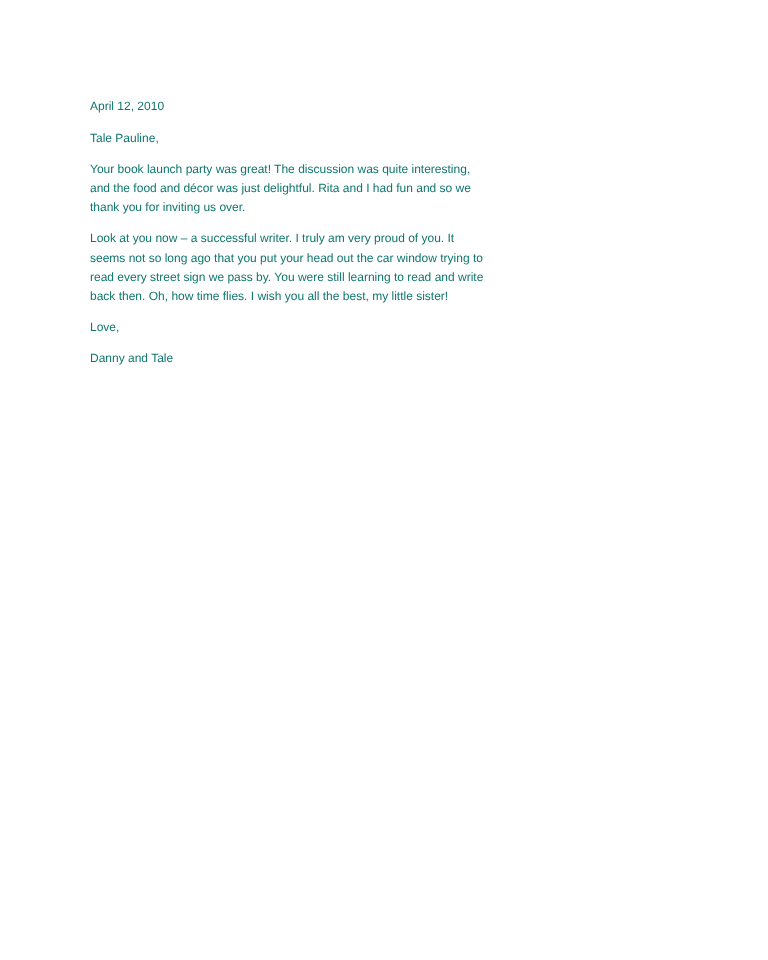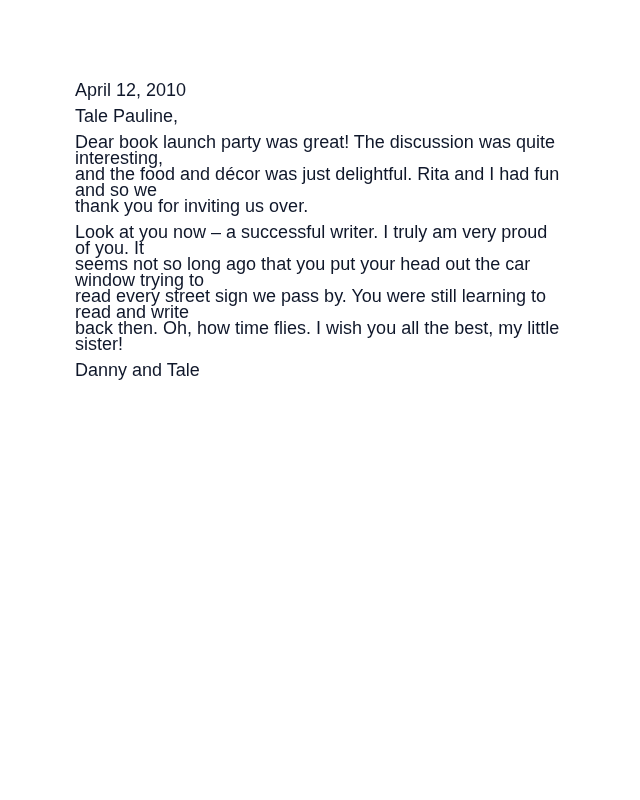--- a/index.html
+++ b/index.html
@@ -19,41 +19,42 @@
     width: 640px;
     height: 800px;
     background: #ffffff;
   }
   .letter {
     position: absolute;
     left: 75px;
     top: 82px;
     width: 490px;
     font-family: "Liberation Sans", sans-serif;
-    font-size: 18px;
+    font-size: 10px;
     line-height: 16px;
-    color: #0f172a;
+    color: #0f766e;
   }
   .letter p {
     margin: 0 0 10px 0;
     white-space: pre-line;
   }
   .letter p.short {
     margin-bottom: 10px;
   }
 </style>
 </head>
 <body>
 
 <div class="page">
   <div class="letter">
     <p class="short">April 12, 2010</p>
     <p class="short">Tale Pauline,</p>
-    <p>Dear book launch party was great! The discussion was quite interesting,
+    <p>Your book launch party was great! The discussion was quite interesting,
 and the food and décor was just delightful. Rita and I had fun and so we
 thank you for inviting us over.</p>
     <p>Look at you now – a successful writer. I truly am very proud of you. It
 seems not so long ago that you put your head out the car window trying to
 read every street sign we pass by. You were still learning to read and write
 back then. Oh, how time flies. I wish you all the best, my little sister!</p>
+    <p class="short">Love,</p>
     <p class="short">Danny and Tale</p>
   </div>
 </div>
 
 </body></html>

